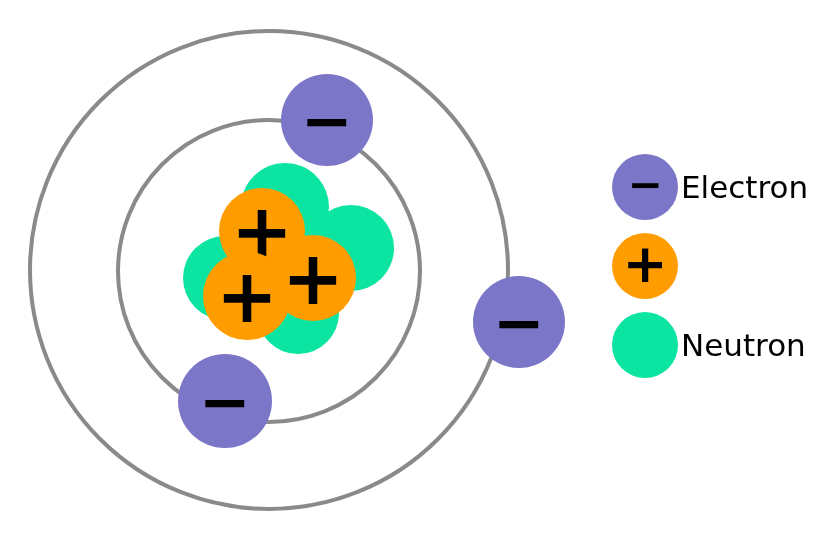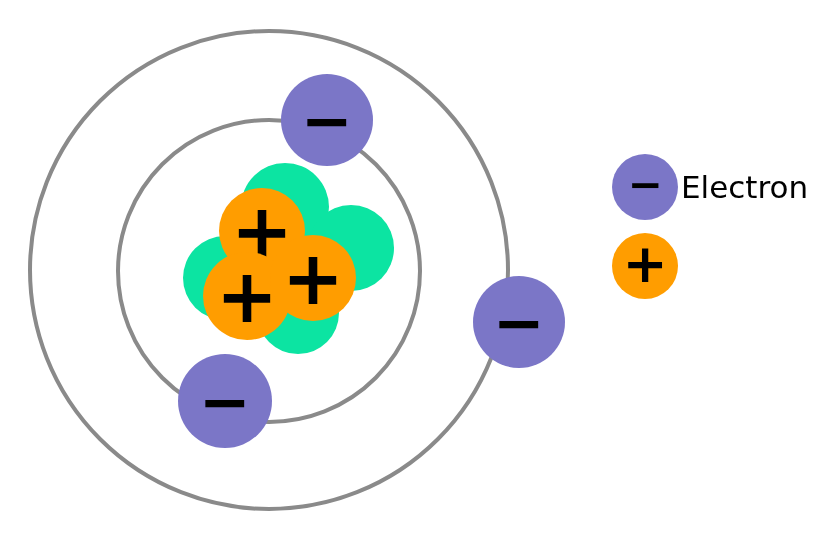--- a/index.html
+++ b/index.html
@@ -90,15 +90,21 @@
       </span>
       <span class="legend-label">Electron</span>
     </div>
 
     <div class="legend-item">
       <span class="swatch" style="background: rgb(255, 157, 0);">
         <span class="sym plus">+</span>
       </span>
     </div>
 
+    <div class="legend-item">
+      <span class="swatch" style="background: rgb(12, 228, 162);">
+        <span class="sym"></span>
+      </span>
+      <span class="legend-label">Neutron</span>
+    </div>
 
   </div>
 </div>
 
 </body></html>

